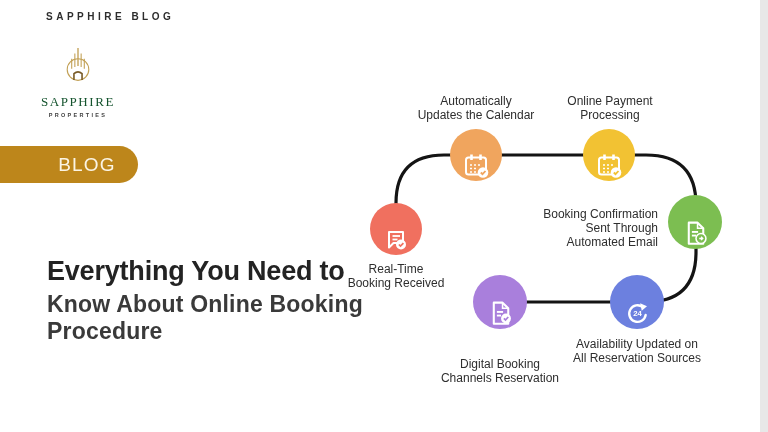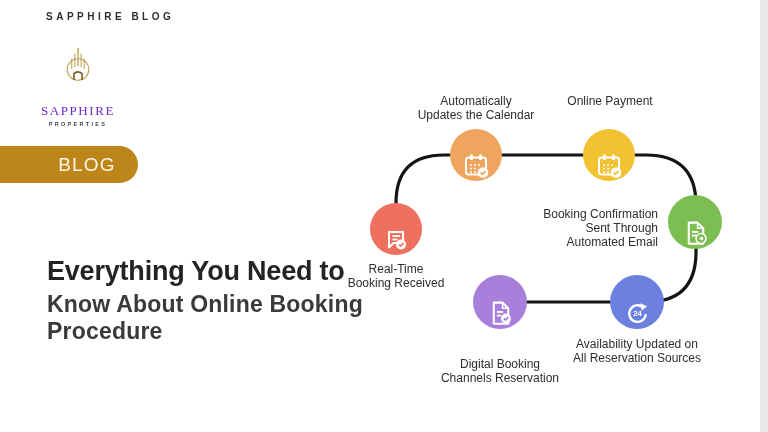--- a/index.html
+++ b/index.html
@@ -9,22 +9,22 @@
   }
   
   .brand{
     position:absolute;left:46px;top:11px;
     font-size:10px;font-weight:bold;letter-spacing:3.5px;color:#2d2d2d;
   }
   
   .logo{position:absolute;left:36px;top:46px;width:84px;text-align:center;}
   .logo-icon{display:block;margin:0 auto;}
   .logo-title{
-    font-family:"Liberation Serif",serif;font-size:13px;color:#6d28d9;
-    letter-spacing:1.6px;margin-top:17px;
+    font-family:"Liberation Serif",serif;font-size:13px;color:#14532d;
+    letter-spacing:1.6px;margin-top:8px;
   }
   .logo-sub{
     font-size:5.5px;font-weight:bold;letter-spacing:2.3px;color:#3f3f3f;margin-top:2px;
   }
   
   .badge{
     position:absolute;left:0;top:146px;width:138px;height:37px;
     background:#BD861B;border-radius:0 19px 19px 0;
     display:flex;align-items:center;justify-content:center;padding-left:36px;
     box-sizing:border-box;
@@ -134,20 +134,21 @@
           <line x1="13" y1="17.5" x2="15" y2="17.5"></line>
         <line x1="9" y1="21" x2="11" y2="21"></line>
           <line x1="13" y1="21" x2="15" y2="21"></line>
       </g>
       <circle cx="22" cy="21.5" r="5.3" fill="#fff"></circle>
       <path d="M19.8 21.5 l1.7 1.7 l3 -3.2" stroke="#F2C233" stroke-width="1.8" fill="none"></path>
     </svg>
   </div>
   <div class="nlabel l-pay">
     <span>Online Payment</span>
+    <span>Processing</span>
   </div>
 
   <div class="node n-green">
     <svg width="31" height="31" viewBox="0 0 30 30">
       <path d="M8.5 4.5 H17 L22.5 10 V25 H8.5 Z" fill="none" stroke="#fff" stroke-width="2" stroke-linejoin="round"></path>
       <path d="M17 4.5 V10 H22.5" fill="none" stroke="#fff" stroke-width="1.5"></path>
       <line x1="11.5" y1="13.5" x2="17.5" y2="13.5" stroke="#fff" stroke-width="1.8"></line>
       <line x1="11.5" y1="17" x2="15.5" y2="17" stroke="#fff" stroke-width="1.8"></line>
       <circle cx="20.3" cy="19.8" r="4.8" fill="#7CBE51" stroke="#fff" stroke-width="1.5"></circle>
       <path d="M18.6 19.8 H21.8 M20.4 18.2 L22 19.8 L20.4 21.4" stroke="#fff" stroke-width="1.3" fill="none"></path>

